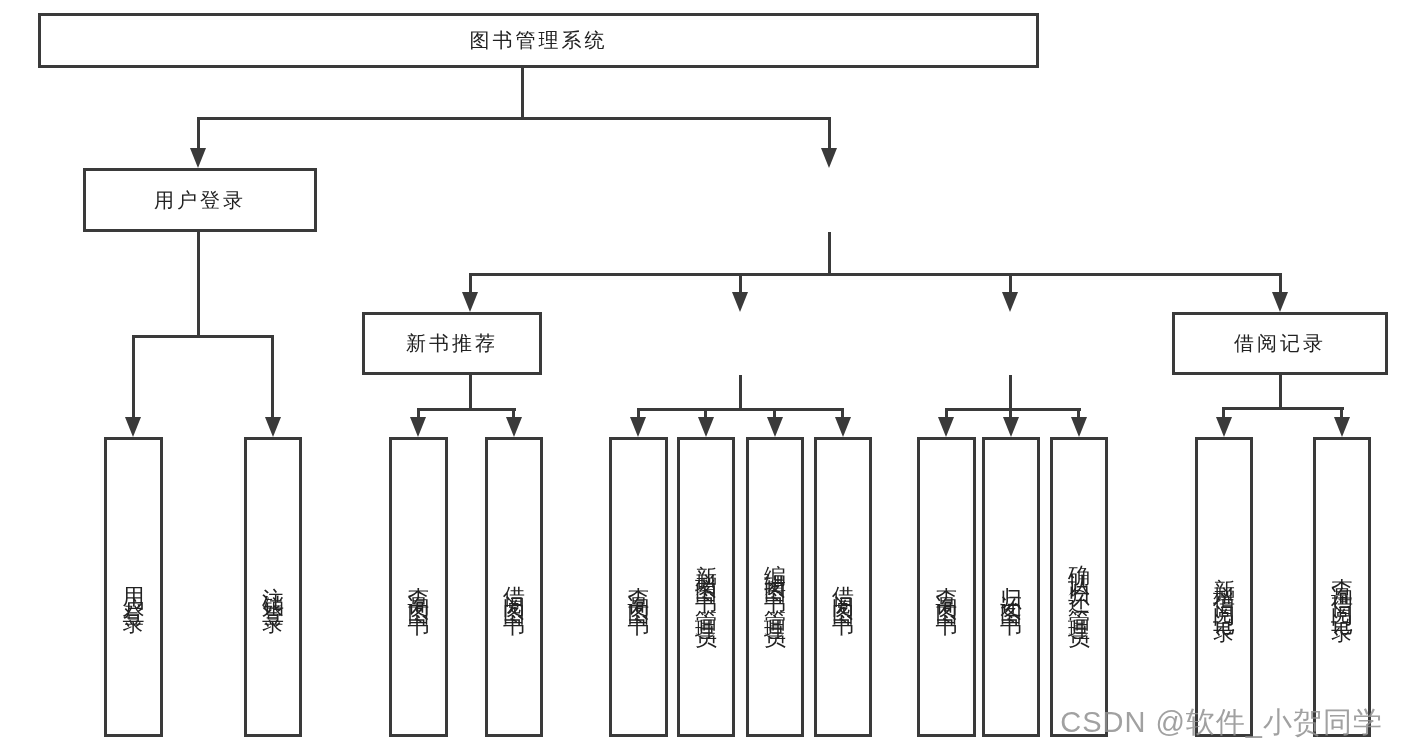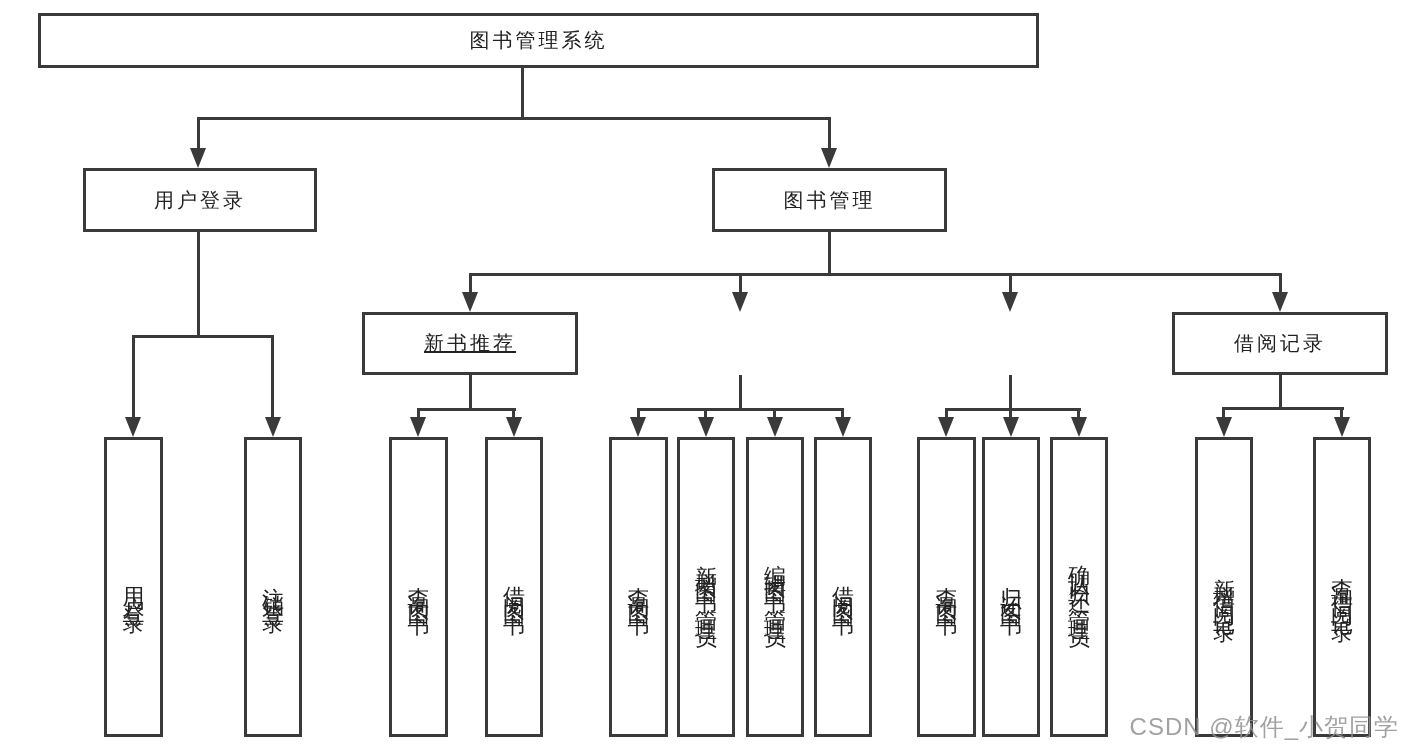--- a/index.html
+++ b/index.html
@@ -16,47 +16,46 @@
     writing-mode:vertical-rl;text-orientation:mixed;
     font-size:22px;letter-spacing:9px;line-height:1;
   }
   .line{position:absolute;background:#3a3a3a;}
   .arrow{
     position:absolute;width:0;height:0;
     border-left:8px solid transparent;border-right:8px solid transparent;
     border-top:20px solid #3a3a3a;
   }
   .watermark{
-    position:absolute;right:6px;bottom:4px;font-size:24px;letter-spacing:1px;
+    position:absolute;right:22px;bottom:4px;font-size:29px;letter-spacing:1px;
     color:rgba(145,145,145,0.85);white-space:nowrap;z-index:5;
   }
   
   .b-root{left:6px;top:13px;width:1001px;height:55px;margin-left:32px;}
   .b-l2a{left:83px;top:168px;width:234px;height:64px;}
   .b-l2b{left:712px;top:168px;width:235px;height:64px;}
-  .b-l3a{left:362px;top:312px;width:216px;height:63px;text-decoration:underline;}
+  .b-l3a{left:362px;top:312px;width:180px;height:63px;}
   .b-l3b{left:632px;top:312px;width:216px;height:63px;}
   .b-l3c{left:902px;top:312px;width:216px;height:63px;}
   .b-l3d{left:1172px;top:312px;width:216px;height:63px;}
   .leaf{top:437px;height:300px;width:58px;}
   .b-f0{left:104px;width:59px;} .b-f1{left:244px;}
   .b-f2{left:389px;width:59px;} .b-f3{left:485px;}
   .b-f4{left:609px;width:59px;} .b-f5{left:677px;} .b-f6{left:746px;} .b-f7{left:814px;}
   .b-f8{left:917px;width:59px;} .b-f9{left:982px;} .b-f10{left:1050px;}
   .b-f11{left:1195px;} .b-f12{left:1313px;}
 </style>
 </head>
 <body>
 
 <div class="canvas">
 
   <div class="box hbox b-root">图书管理系统</div>
 
   <div class="box hbox b-l2a">用户登录</div>
-  <div class="box hbox b-l2b">图书管理</div>
 
   <div class="box hbox b-l3a">新书推荐</div>
   <div class="box hbox b-l3d">借阅记录</div>
 
   <div class="box vbox leaf b-f0">用户登录</div>
   <div class="box vbox leaf b-f1">注销登录</div>
   <div class="box vbox leaf b-f2">查询图书</div>
   <div class="box vbox leaf b-f3">借阅图书</div>
   <div class="box vbox leaf b-f4">查询图书</div>
   <div class="box vbox leaf b-f5">新增图书（管理员）</div>

